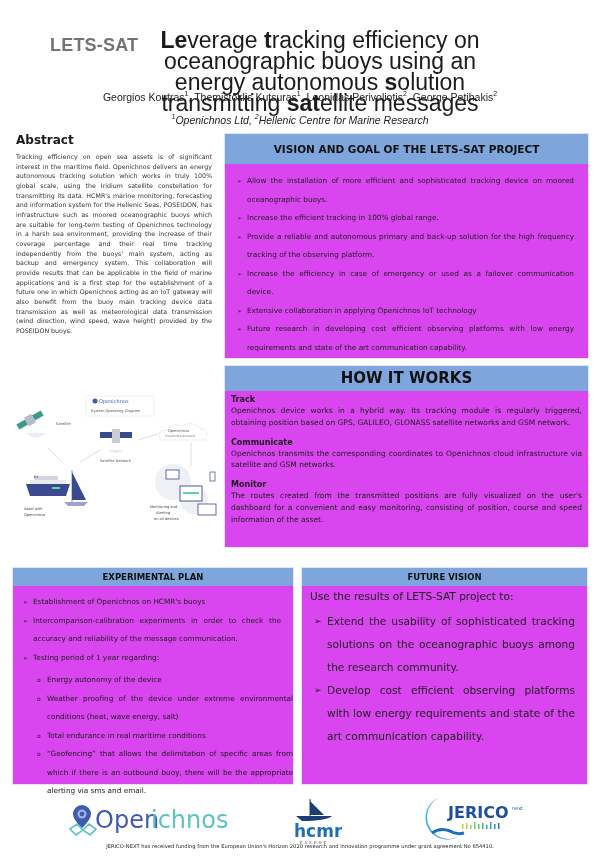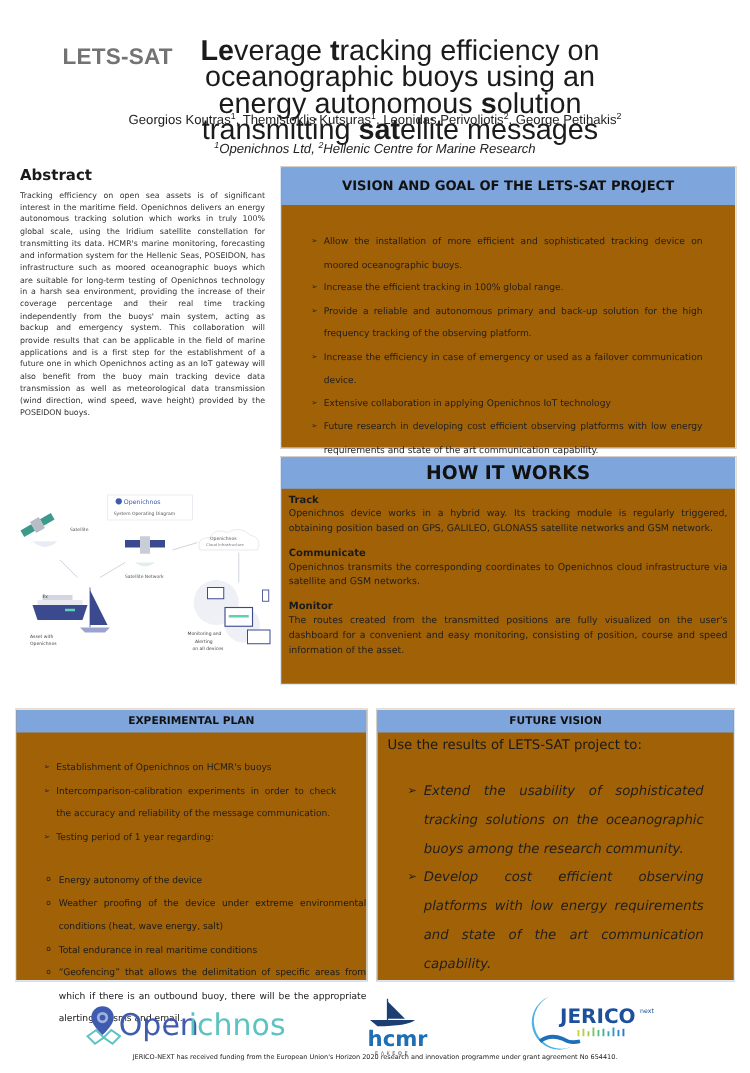--- a/index.html
+++ b/index.html
@@ -6,45 +6,45 @@
   body { width:600px; height:858px; background:#ffffff; position:relative; overflow:hidden; font-family:"DejaVu Sans", sans-serif; color:#1a1a1a; }
   .abs { position:absolute; }
   .brand { left:50px; top:35px; font-family:"Liberation Sans", sans-serif; font-weight:bold; font-size:18px; color:#737373; letter-spacing:0.2px; }
   .title { left:150px; top:30px; width:340px; text-align:center; font-family:Liberation Sans, sans-serif; font-size:23px; line-height:21px; color:#1b1b1b; }
   .title b { font-weight:bold; }
   .authors { left:60px; top:90px; width:480px; text-align:center; font-family:"Liberation Sans", sans-serif; font-size:10.5px; color:#222; }
   .affil { left:60px; top:113px; width:480px; text-align:center; font-family:"Liberation Sans", sans-serif; font-style:italic; font-size:10.5px; color:#222; }
   sup { font-size:7px; }
   .abstract-h { left:16px; top:133px; font-weight:bold; font-size:12px; }
   .abstract-t { left:16px; top:152px; width:196px; font-size:6.3px; line-height:9.65px; text-align:justify; color:#333; }
-  .panel { background:#a16207; border:1px solid #dde6f5; box-sizing:border-box; }
+  .panel { background:#d946ef; border:1px solid #dde6f5; box-sizing:border-box; }
   .phead { background:#7fa6dc; text-align:center; font-weight:bold; color:#111; box-sizing:border-box; }
   .vision { left:224px; top:133px; width:365px; height:226px; }
   .vision .phead { height:30px; line-height:30px; font-size:10.5px; }
-  ul.arrow { list-style:none; margin:16px; padding:4px 10px 0 8px; }
+  ul.arrow { list-style:none; margin:4px; padding:4px 10px 0 8px; }
   ul.arrow li { position:relative; padding-left:10px; font-size:7.2px; line-height:18.5px; text-align:justify; color:#1e1e1e; }
   ul.arrow li::before { content:"\27A2"; position:absolute; left:0; top:0; font-size:6px; }
   .vision ul.arrow li { font-size:7.3px; }
   .hiw { left:224px; top:365px; width:365px; height:183px; }
   .hiw .phead { height:25px; line-height:25px; font-size:15px; }
   .hiw .sec { padding:0 6px; }
   .hiw .sh { font-weight:bold; font-size:8px; margin-top:3px; line-height:11px; }
   .hiw .st { font-size:7.5px; line-height:11.8px; text-align:justify; color:#1e1e1e; margin-bottom:8px; }
   .diagram { left:8px; top:390px; width:210px; height:150px; }
   .exp { left:12px; top:567px; width:282px; height:218px; }
   .exp .phead { height:18px; line-height:18px; font-size:8.5px; }
   .exp ul.arrow { padding:3px 8px 0 6px; }
   .exp ul.arrow li { font-size:7.3px; line-height:18.5px; }
   ul.circ { list-style:none; margin:0; padding:0 0 0 24px; }
   ul.circ li { position:relative; padding-left:10px; font-size:7.3px; line-height:18.5px; text-align:justify; }
   ul.circ li::before { content:"o"; position:absolute; left:0; top:0; font-size:6px; }
   .fut { left:301px; top:567px; width:287px; height:218px; }
   .fut .phead { height:18px; line-height:18px; font-size:8.5px;text-align:center; }
   .fut .intro { padding:0 8px; font-size:10.6px; line-height:20px; }
-  .fut ul.arrow { padding:0 8px 0 8px;font-style:italic; }
+  .fut ul.arrow { padding:0 8px 0 8px; }
   .fut ul.arrow li { font-size:10.6px; line-height:23px; padding-left:13px; }
   .fut ul.arrow li::before { font-size:9px; }
   .logo-open { left:68px; top:803px; }
   .logo-hcmr { left:292px; top:797px; }
   .logo-jer { left:418px; top:793px; }
   .funding { left:0; top:843px; width:600px; text-align:center; font-size:5.2px; color:#222; }
 </style>
 </head>
 <body>
 

